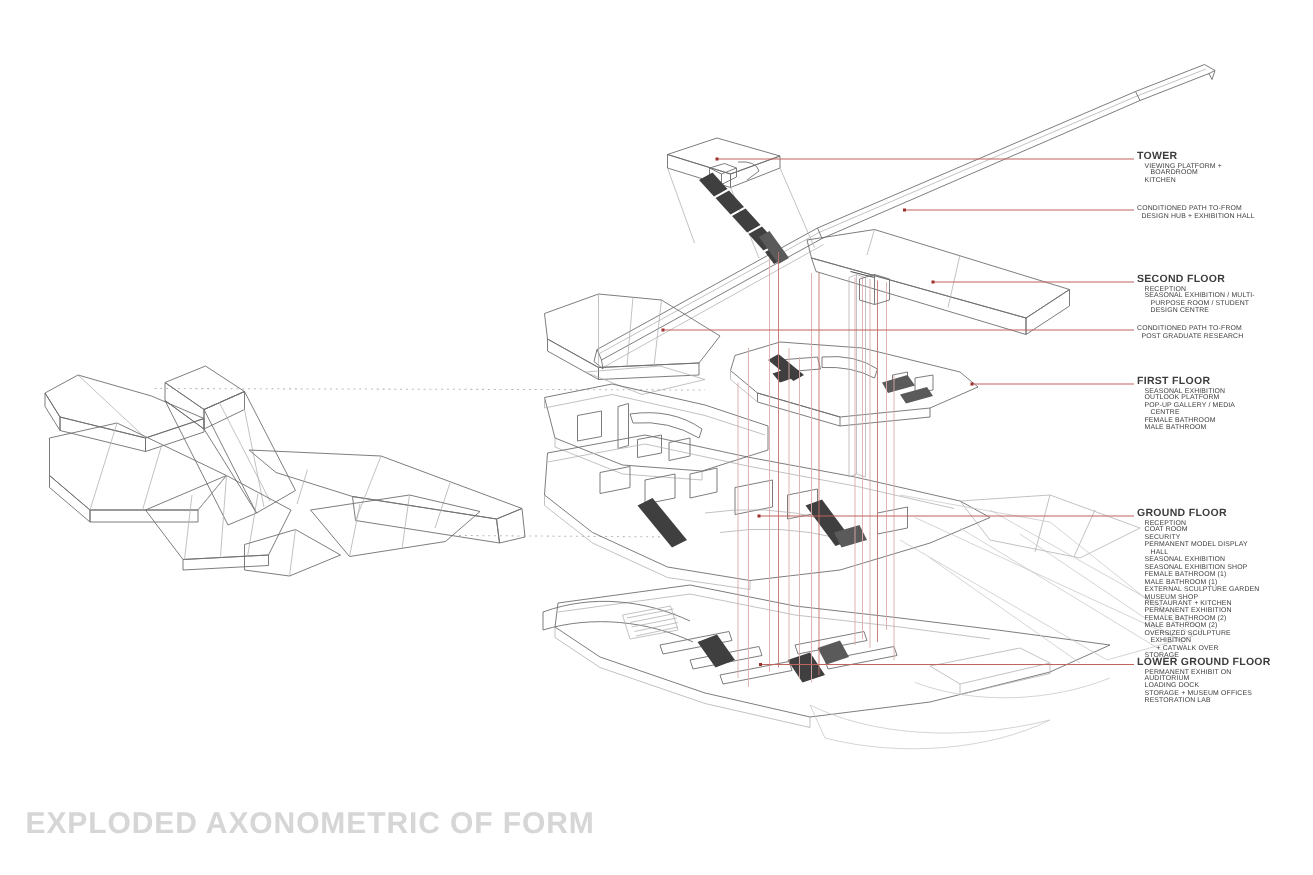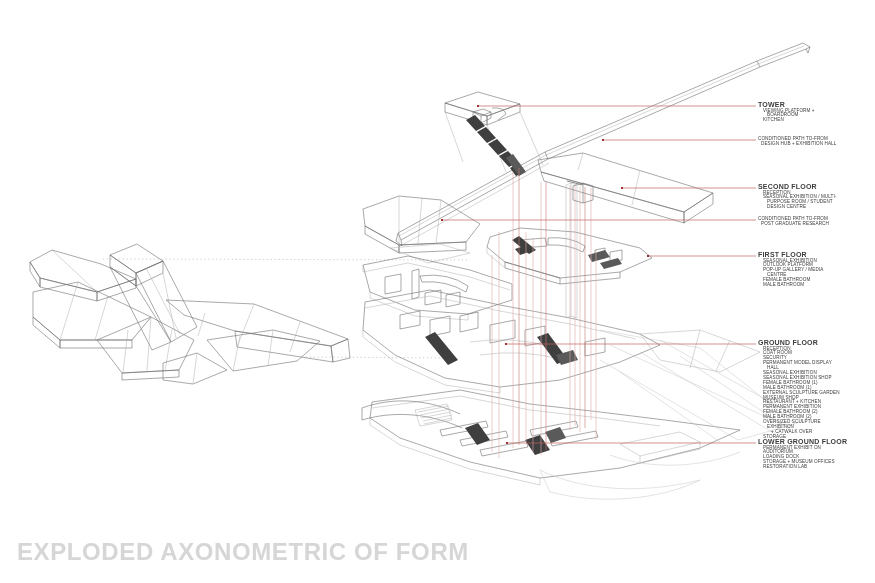--- a/index.html
+++ b/index.html
@@ -9,21 +9,21 @@
 
   
   .ann{position:absolute;left:758px;width:112px;color:#3c3c3c;}
   .hdr{font-size:7px;font-weight:bold;letter-spacing:.2px;line-height:7.5px;white-space:nowrap;}
   .items{margin-left:5px;}
   .item{font-size:4.6px;line-height:4.9px;max-width:74px;padding-left:4px;text-indent:-4px;
         letter-spacing:.1px;}
   .note .item{margin-left:0;max-width:78px;padding-left:3px;text-indent:-3px;}
   .indent2{padding-left:12px;text-indent:-4px;}
 
-  .title{position:absolute;left:17px;top:538px;font-size:24px;font-weight:bold;
+  .title{position:absolute;left:17px;top:538px;font-size:20px;font-weight:bold;
          letter-spacing:.6px;color:#d6d6d6;white-space:nowrap;}
 
   
   .ln  {stroke:#6e6e6e;stroke-width:.6;fill:none;}
   .lnD {stroke:#4f4f4f;stroke-width:.7;fill:none;}
   .lnL {stroke:#aeaeae;stroke-width:.5;fill:none;}
   .lnXL{stroke:#c6c6c6;stroke-width:.5;fill:none;}
   .dash{stroke:#b9b9b9;stroke-width:.7;fill:none;stroke-dasharray:1.3 2.6;}
   .stair{fill:#3f3f3f;stroke:none;}
   .stair2{fill:#5a5a5a;stroke:none;}

